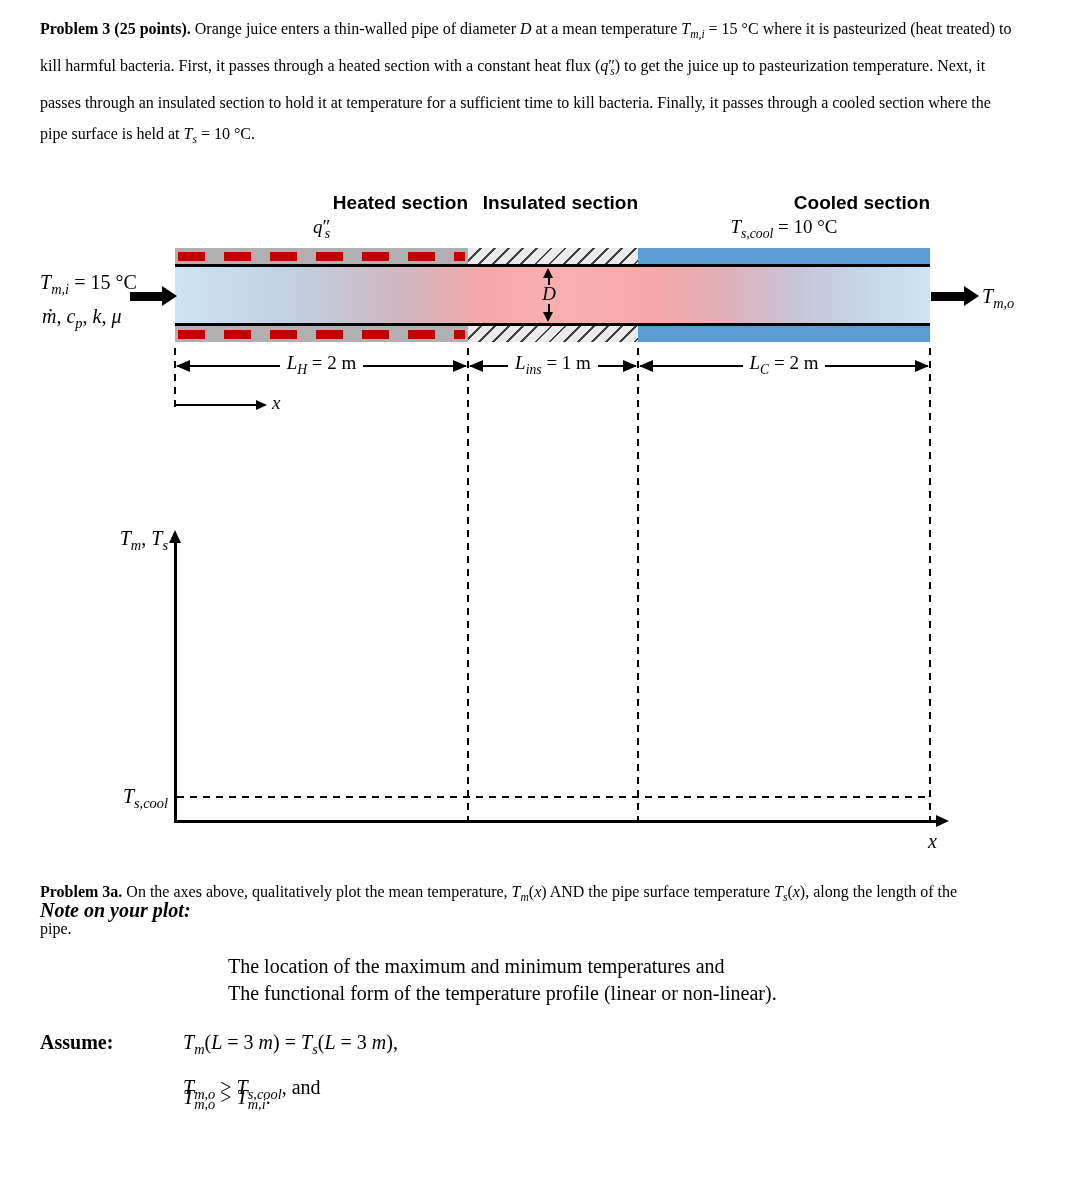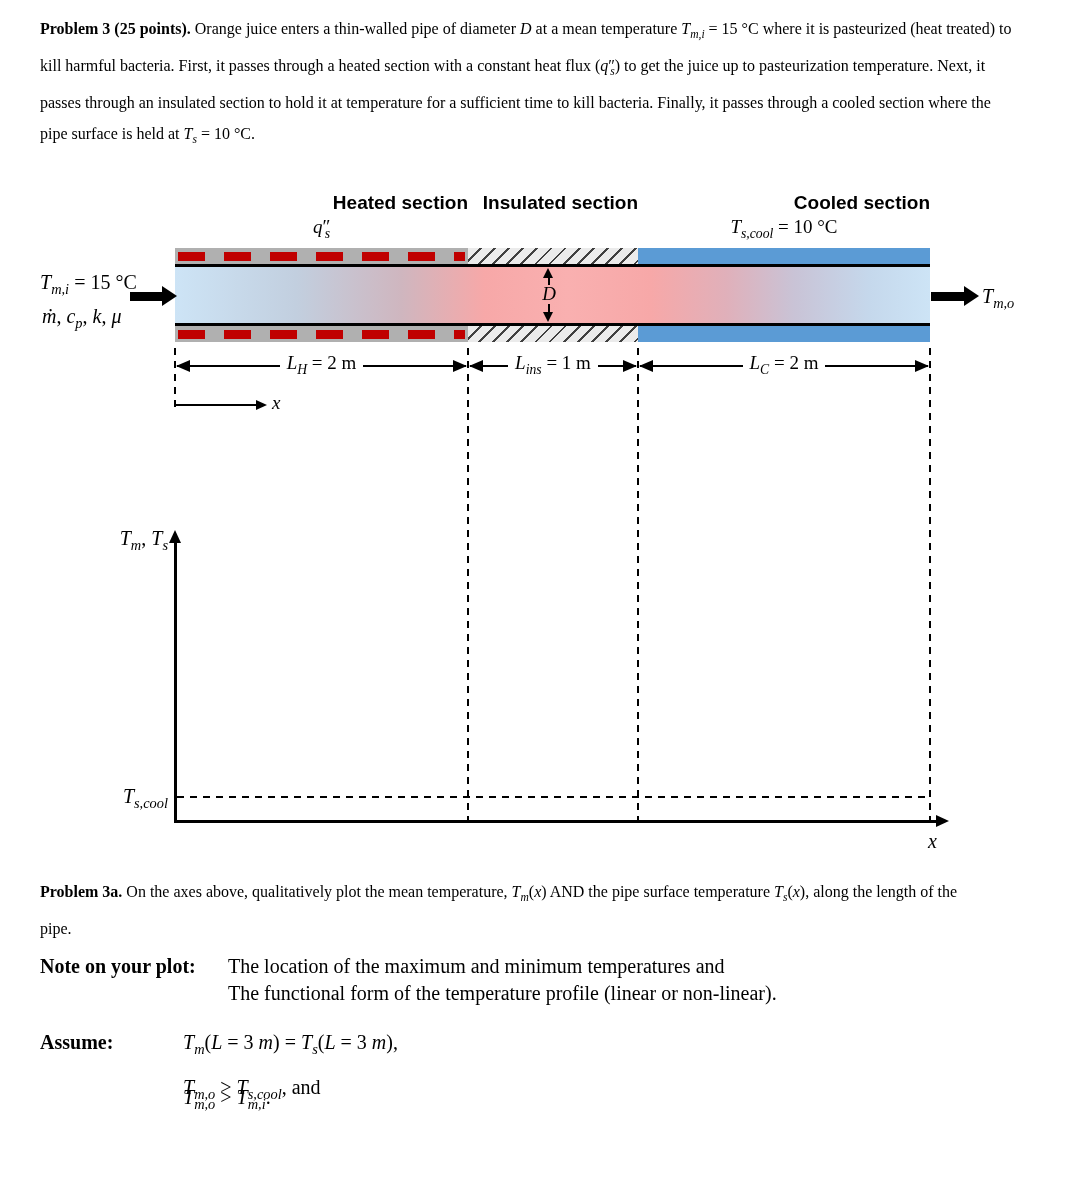--- a/index.html
+++ b/index.html
@@ -118,21 +118,21 @@
 
   <div class="abs" style="left:174px;top:820px;width:766px;height:2.5px;background:#000;"></div>
   <div class="abs tri tri-right-axis" style="left:936px;top:815px;"></div>
   <div class="abs m20" style="left:928px;top:830px;"><i>x</i></div>
 
   <div class="abs hdash" style="left:177px;top:796px;width:752px;"></div>
   <div class="abs m20 tr" style="left:88px;top:785px;width:80px;"><i>T<sub>s,cool</sub></i></div>
 
   <div class="abs ptext" style="left:40px;top:876px;width:950px;"><b>Problem 3a.</b> On the axes above, qualitatively plot the mean temperature, <i>T<sub>m</sub></i>(<i>x</i>) AND the pipe surface temperature <i>T<sub>s</sub></i>(<i>x</i>), along the length of the pipe.</div>
 
-  <div class="abs m20 b" style="left:40px;top:955px;">Note on your plot:</div>
+  <div class="abs m20 b" style="left:40px;top:899px;font-style:italic;">Note on your plot:</div>
   <div class="abs m20" style="left:228px;top:955px;">The location of the maximum and minimum temperatures and</div>
   <div class="abs m20" style="left:228px;top:982px;">The functional form of the temperature profile (linear or non-linear).</div>
 
   <div class="abs m20 b" style="left:40px;top:1031px;">Assume:</div>
   <div class="abs m20" style="left:183px;top:1031px;"><i>T<sub>m</sub></i>(<i>L</i> = 3 <i>m</i>) = <i>T<sub>s</sub></i>(<i>L</i> = 3 <i>m</i>),</div>
   <div class="abs m20" style="left:183px;top:1076px;"><i>T<sub>m,o</sub></i> &gt; <i>T<sub>s,cool</sub></i>, and</div>
   <div class="abs m20" style="left:183px;top:1086px;"><i>T<sub>m,o</sub></i> &gt; <i>T<sub>m,i</sub></i>.</div>
 
 </div>
 

